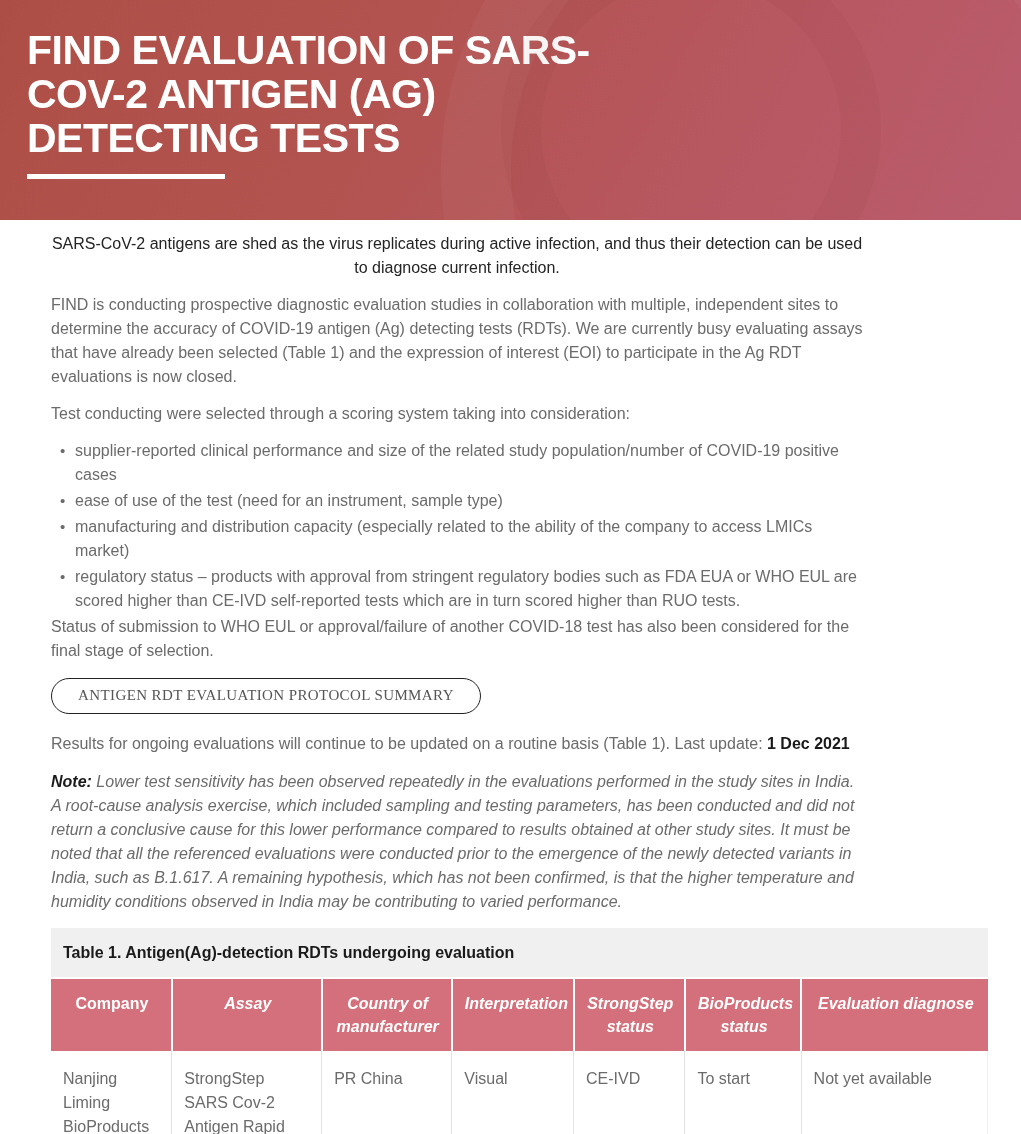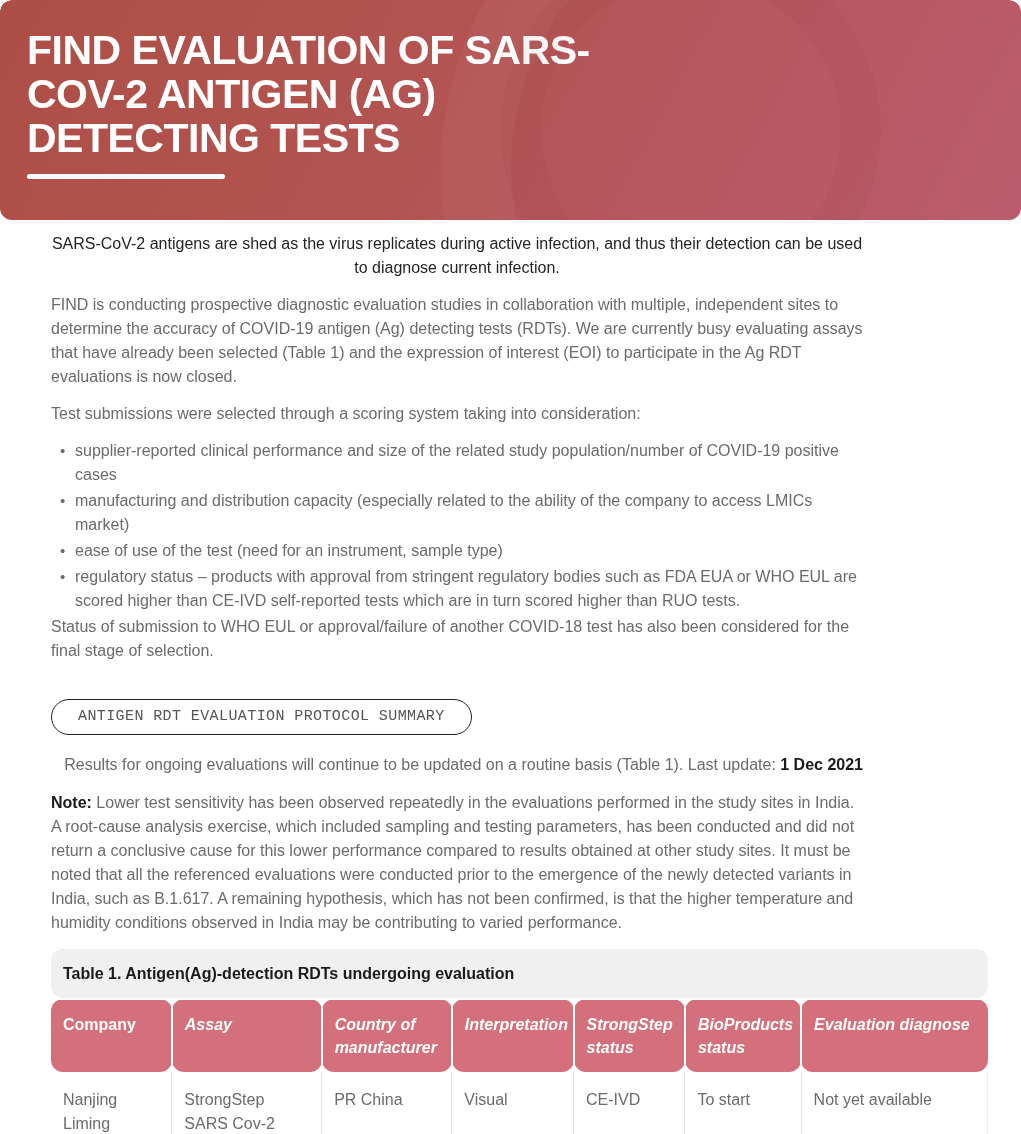--- a/index.html
+++ b/index.html
@@ -1,15 +1,15 @@
 <!DOCTYPE html>
 <html><head>
 <meta charset="utf-8">
 <style>
-  * { margin: 0; padding: 0; box-sizing: border-box; border-radius: 12px; }
+  * { margin: 0; padding: 0; box-sizing: border-box; }
   html, body { background: #ffffff; }
   body {
     width: 1021px;
     min-height: 1134px;
     font-family: "Liberation Sans", sans-serif;
     color: #6b6b6b;
     margin: 0 auto;
   }
 
   
@@ -79,38 +79,39 @@
     content: "\2022";
     position: absolute;
     left: 9px;
     top: 0;
     font-size: 15px;
     color: #6b6b6b;
   }
 
   .protocol-btn {
     display: inline-block;
-    margin: 23px 0 0 0;
+    margin: 2px 0 0 0;
     background: #ffffff;
     border: 1.6px solid #222222;
     border-radius: 19px;
     padding: 8px 26px 9px 26px;
-    font-family: Liberation Mono, monospace;
+    font-family: Liberation Serif, serif;
     font-size: 15px;
     letter-spacing: 0.4px;
     color: #555555;
     cursor: pointer;
   }
 
-  .results-line { font-size: 16px; line-height: 24px; margin-top: 18px; text-align: right; }
+  .results-line { font-size: 16px; line-height: 24px; margin-top: 18px; }
   .results-line strong { color: #1a1a1a; }
 
   .note-para {
     font-size: 16px;
     line-height: 24px;
+    font-style: italic;
     margin-top: 14px;
     max-width: 812px;
   }
   .note-label { font-weight: 700; color: #1a1a1a; }
 
   
   .table-section { margin-top: 14px; width: 937px; }
   .table-caption {
     background: #f0f0f0;
     padding: 16px 21px 15px 12px;
@@ -128,21 +129,21 @@
   col.c3 { width: 13.9%; }
   col.c4 { width: 13.0%; }
   col.c5 { width: 11.9%; }
   col.c6 { width: 12.4%; }
   col.c7 { width: 19.9%; }
   table.eval-table th {
     background: #d4707b;
     color: #ffffff;
     font-size: 16px;
     font-weight: 700;
-    text-align: left;
+    text-align: center;
     vertical-align: top;
     padding: 13px 10px 13px 12px;
     height: 65px;
     border-top: 2px solid #ffffff;
     line-height: 23px;
   }
   table.eval-table th + th { border-left: 2px solid #ffffff; font-style: italic; }
   table.eval-table td {
     background: #ffffff;
     color: #6b6b6b;
@@ -165,26 +166,26 @@
 COV-2 ANTIGEN (AG)
 DETECTING TESTS</h1>
   <div class="hero-underline"></div>
 </div>
 
 <div class="content">
   <div class="text-col">
 
     <p class="para dark">SARS-CoV-2 antigens are shed as the virus replicates during active infection, and thus their detection can be used to diagnose current infection.</p>
     <p class="para">FIND is conducting prospective diagnostic evaluation studies in collaboration with multiple, independent sites to determine the accuracy of COVID-19 antigen (Ag) detecting tests (RDTs). We are currently busy evaluating assays that have already been selected (Table 1) and the expression of interest (EOI) to participate in the Ag RDT evaluations is now closed.</p>
-    <p class="para">Test submissions were selected through a scoring system taking into consideration:</p>
+    <p class="para">Test conducting were selected through a scoring system taking into consideration:</p>
 
     <ul class="criteria">
       <li>supplier-reported clinical performance and size of the related study population/number of COVID-19 positive cases</li>
+      <li>ease of use of the test (need for an instrument, sample type)</li>
       <li>manufacturing and distribution capacity (especially related to the ability of the company to access LMICs market)</li>
-      <li>ease of use of the test (need for an instrument, sample type)</li>
       <li>regulatory status – products with approval from stringent regulatory bodies such as FDA EUA or WHO EUL are scored higher than CE-IVD self-reported tests which are in turn scored higher than RUO tests.</li>
     </ul>
 
     <p class="para">Status of submission to WHO EUL or approval/failure of another COVID-18 test has also been considered for the final stage of selection.</p>
 
     <button class="protocol-btn" type="button">ANTIGEN RDT EVALUATION PROTOCOL SUMMARY</button>
 
     <p class="results-line"><span>Results for ongoing evaluations will continue to be updated on a routine basis (Table 1). Last update: </span><strong>1 Dec 2021</strong></p>
 
     <p class="note-para"><span class="note-label">Note:</span><span> Lower test sensitivity has been observed repeatedly in the evaluations performed in the study sites in India. A root-cause analysis exercise, which included sampling and testing parameters, has been conducted and did not return a conclusive cause for this lower performance compared to results obtained at other study sites. It must be noted that all the referenced evaluations were conducted prior to the emergence of the newly detected variants in India, such as B.1.617. A remaining hypothesis, which has not been confirmed, is that the higher temperature and humidity conditions observed in India may be contributing to varied performance.</span></p>

